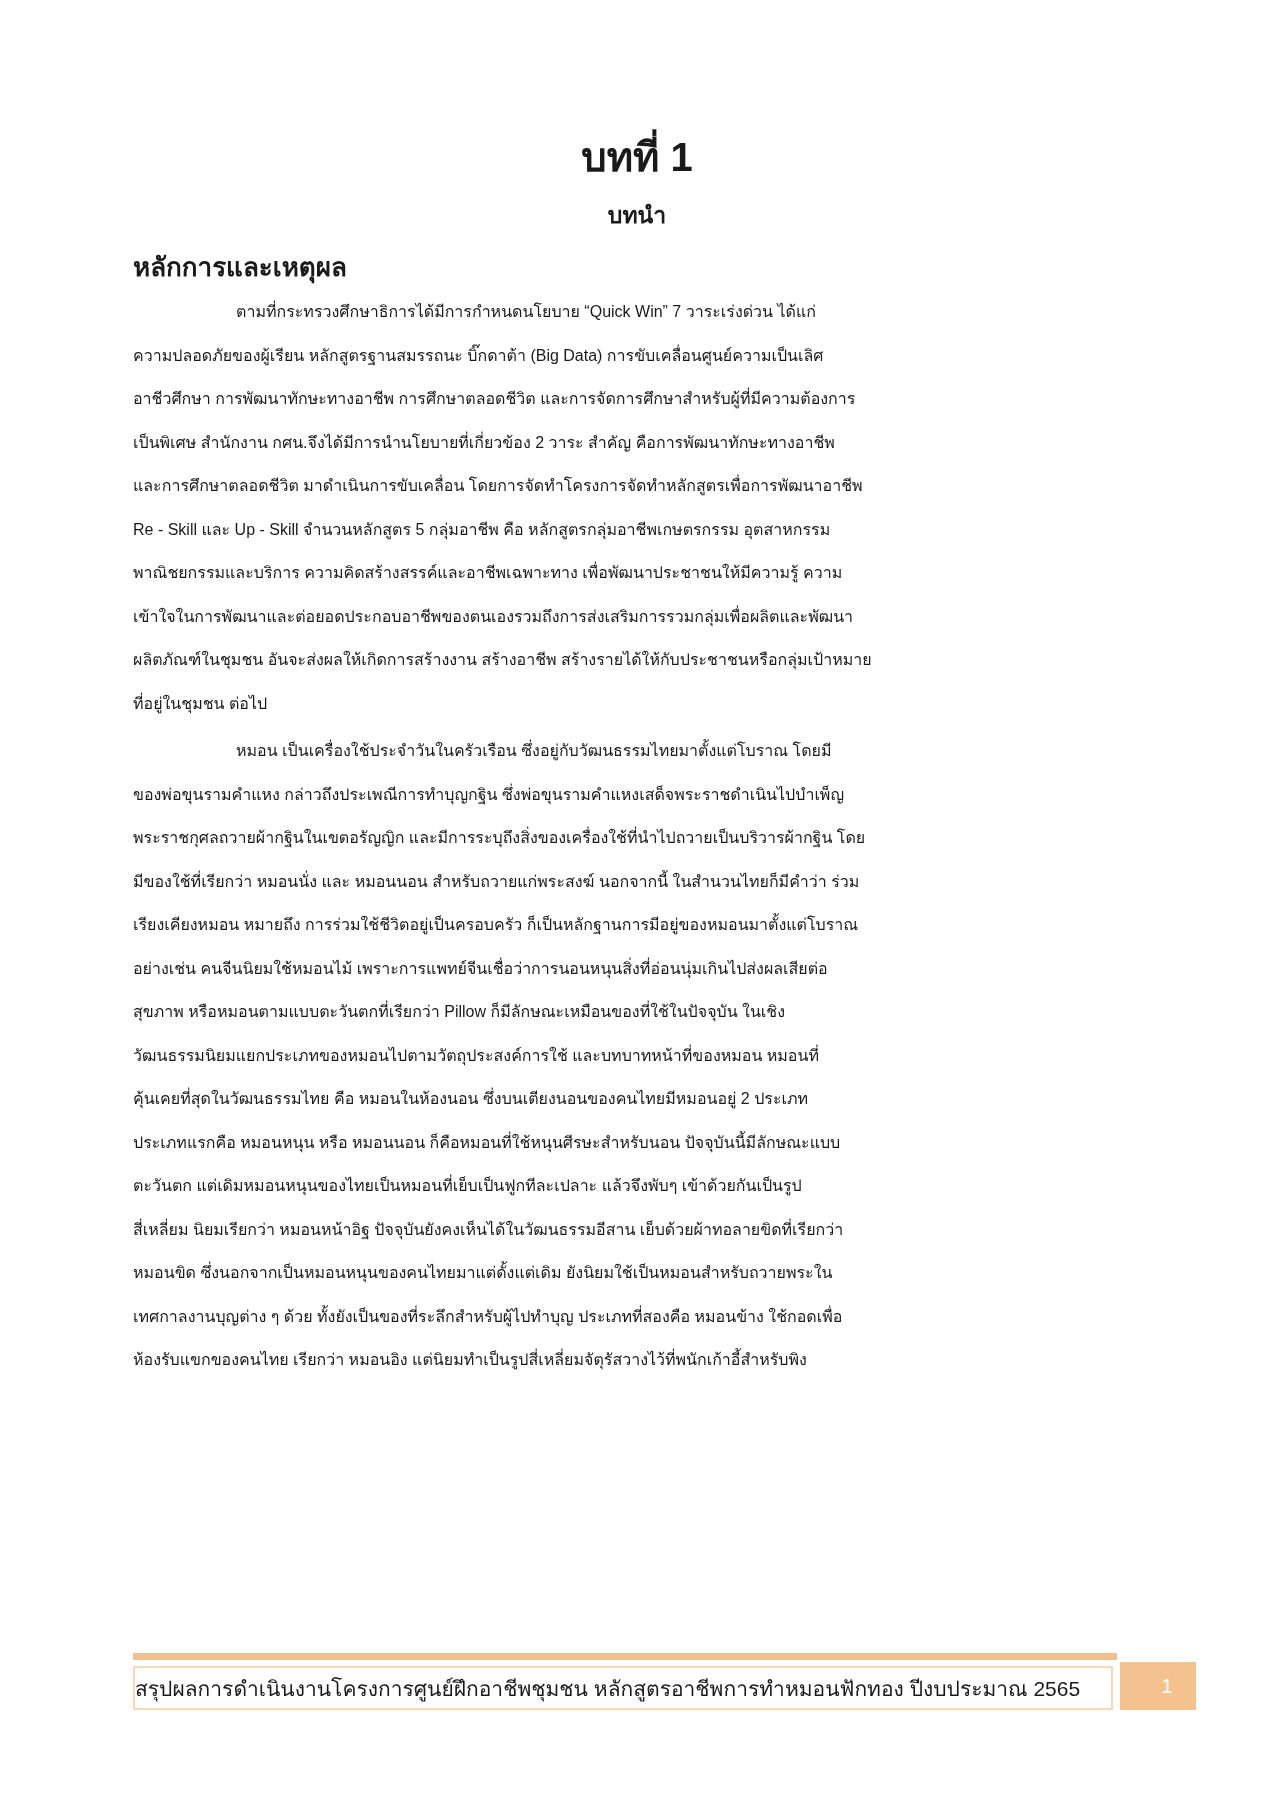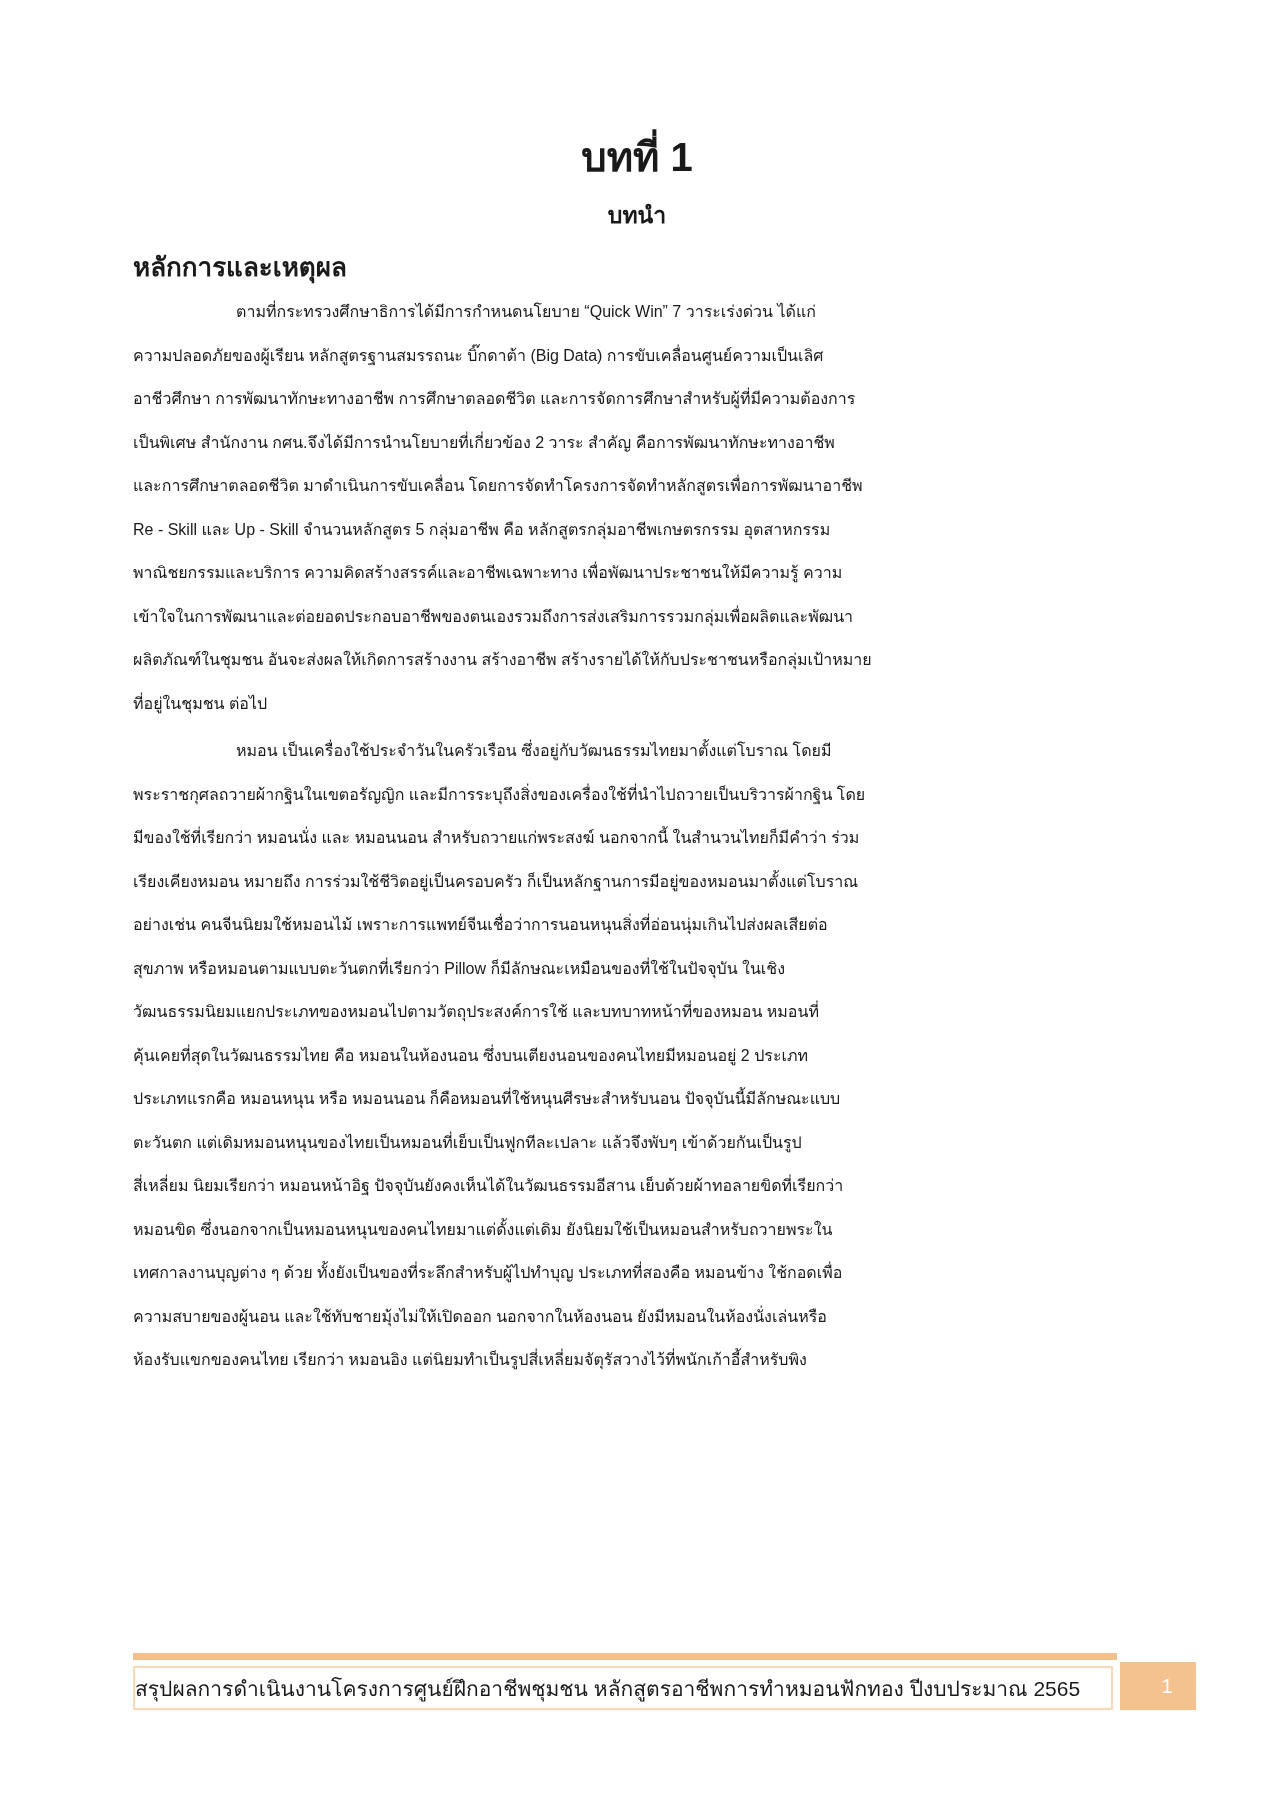--- a/index.html
+++ b/index.html
@@ -114,33 +114,33 @@
         <div class="line">และการศึกษาตลอดชีวิต มาดำเนินการขับเคลื่อน โดยการจัดทำโครงการจัดทำหลักสูตรเพื่อการพัฒนาอาชีพ</div>
         <div class="line">Re - Skill และ Up - Skill จำนวนหลักสูตร 5 กลุ่มอาชีพ คือ หลักสูตรกลุ่มอาชีพเกษตรกรรม อุตสาหกรรม</div>
         <div class="line">พาณิชยกรรมและบริการ ความคิดสร้างสรรค์และอาชีพเฉพาะทาง เพื่อพัฒนาประชาชนให้มีความรู้ ความ</div>
         <div class="line">เข้าใจในการพัฒนาและต่อยอดประกอบอาชีพของตนเองรวมถึงการส่งเสริมการรวมกลุ่มเพื่อผลิตและพัฒนา</div>
         <div class="line">ผลิตภัณฑ์ในชุมชน อันจะส่งผลให้เกิดการสร้างงาน สร้างอาชีพ สร้างรายได้ให้กับประชาชนหรือกลุ่มเป้าหมาย</div>
         <div class="line">ที่อยู่ในชุมชน ต่อไป</div>
       </div>
 
     <div class="para">
         <div class="line">หมอน เป็นเครื่องใช้ประจำวันในครัวเรือน ซึ่งอยู่กับวัฒนธรรมไทยมาตั้งแต่โบราณ โดยมี</div>
+        <div class="line">ของพ่อขุนรามคำแหง กล่าวถึงประเพณีการทำบุญกฐิน ซึ่งพ่อขุนรามคำแหงเสด็จพระราชดำเนินไปบำเพ็ญ</div>
         <div class="line">พระราชกุศลถวายผ้ากฐินในเขตอรัญญิก และมีการระบุถึงสิ่งของเครื่องใช้ที่นำไปถวายเป็นบริวารผ้ากฐิน โดย</div>
         <div class="line">มีของใช้ที่เรียกว่า หมอนนั่ง และ หมอนนอน สำหรับถวายแก่พระสงฆ์  นอกจากนี้ ในสำนวนไทยก็มีคำว่า ร่วม</div>
         <div class="line">เรียงเคียงหมอน หมายถึง การร่วมใช้ชีวิตอยู่เป็นครอบครัว ก็เป็นหลักฐานการมีอยู่ของหมอนมาตั้งแต่โบราณ</div>
         <div class="line">อย่างเช่น คนจีนนิยมใช้หมอนไม้ เพราะการแพทย์จีนเชื่อว่าการนอนหนุนสิ่งที่อ่อนนุ่มเกินไปส่งผลเสียต่อ</div>
         <div class="line">สุขภาพ หรือหมอนตามแบบตะวันตกที่เรียกว่า Pillow ก็มีลักษณะเหมือนของที่ใช้ในปัจจุบัน  ในเชิง</div>
         <div class="line">วัฒนธรรมนิยมแยกประเภทของหมอนไปตามวัตถุประสงค์การใช้ และบทบาทหน้าที่ของหมอน  หมอนที่</div>
         <div class="line">คุ้นเคยที่สุดในวัฒนธรรมไทย คือ หมอนในห้องนอน ซึ่งบนเตียงนอนของคนไทยมีหมอนอยู่ 2 ประเภท</div>
         <div class="line">ประเภทแรกคือ หมอนหนุน หรือ หมอนนอน ก็คือหมอนที่ใช้หนุนศีรษะสำหรับนอน ปัจจุบันนี้มีลักษณะแบบ</div>
         <div class="line">ตะวันตก แต่เดิมหมอนหนุนของไทยเป็นหมอนที่เย็บเป็นฟูกทีละเปลาะ แล้วจึงพับๆ เข้าด้วยกันเป็นรูป</div>
         <div class="line">สี่เหลี่ยม นิยมเรียกว่า หมอนหน้าอิฐ ปัจจุบันยังคงเห็นได้ในวัฒนธรรมอีสาน เย็บด้วยผ้าทอลายขิดที่เรียกว่า</div>
         <div class="line">หมอนขิด ซึ่งนอกจากเป็นหมอนหนุนของคนไทยมาแต่ดั้งแต่เดิม ยังนิยมใช้เป็นหมอนสำหรับถวายพระใน</div>
         <div class="line">เทศกาลงานบุญต่าง ๆ ด้วย ทั้งยังเป็นของที่ระลึกสำหรับผู้ไปทำบุญ  ประเภทที่สองคือ หมอนข้าง ใช้กอดเพื่อ</div>
-        <div class="line">ความสบายของผู้นอน และใช้ทับชายมุ้งไม่ให้เปิดออก   นอกจากในห้องนอน ยังมีหมอนในห้องนั่งเล่นหรือ</div>
         <div class="line">ห้องรับแขกของคนไทย เรียกว่า หมอนอิง แต่นิยมทำเป็นรูปสี่เหลี่ยมจัตุรัสวางไว้ที่พนักเก้าอี้สำหรับพิง</div>
       </div>
   </div>
 
   <div class="footer-bar"></div>
 
   <div class="footer-box">
     <div class="footer-text">สรุปผลการดำเนินงานโครงการศูนย์ฝึกอาชีพชุมชน หลักสูตรอาชีพการทำหมอนฟักทอง ปีงบประมาณ 2565</div>
   </div>
 

